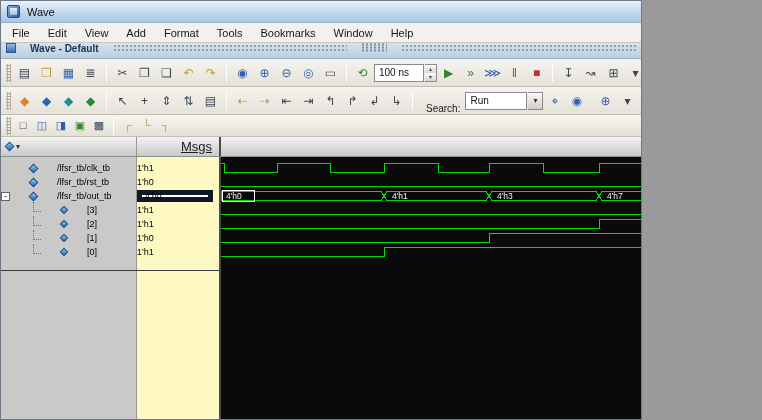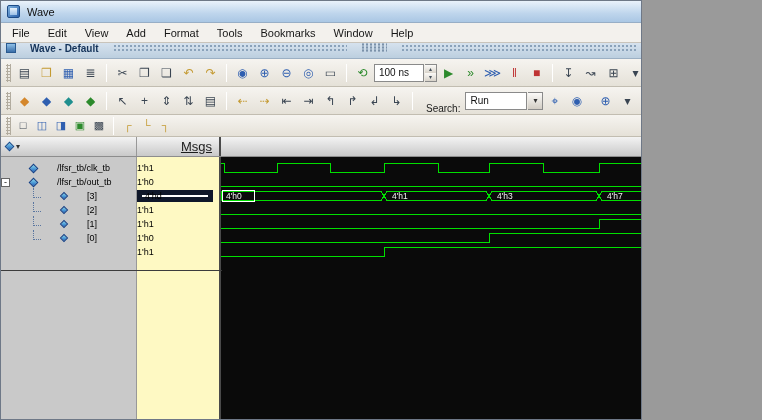--- a/index.html
+++ b/index.html
@@ -211,20 +211,25 @@
     <div class="wh-wave"></div>
   </div>
 
   <div class="wave-body">
 
     <div class="col-names">
       <div class="sig-row">
         <span class="spacer9"></span>
         <span class="diamond"></span>
         <span>/lfsr_tb/clk_tb</span>
+      </div>
+      <div class="sig-row">
+        <span class="spacer9"></span>
+        <span class="diamond"></span>
+        <span>/lfsr_tb/rst_tb</span>
       </div>
       <div class="sig-row">
         <span class="expander">-</span>
         <span class="diamond"></span>
         <span>/lfsr_tb/out_tb</span>
       </div>
       <div class="sig-row">
         <span class="spacer9"></span>
         <span class="tree"></span>
         <span class="diamond small"></span>

